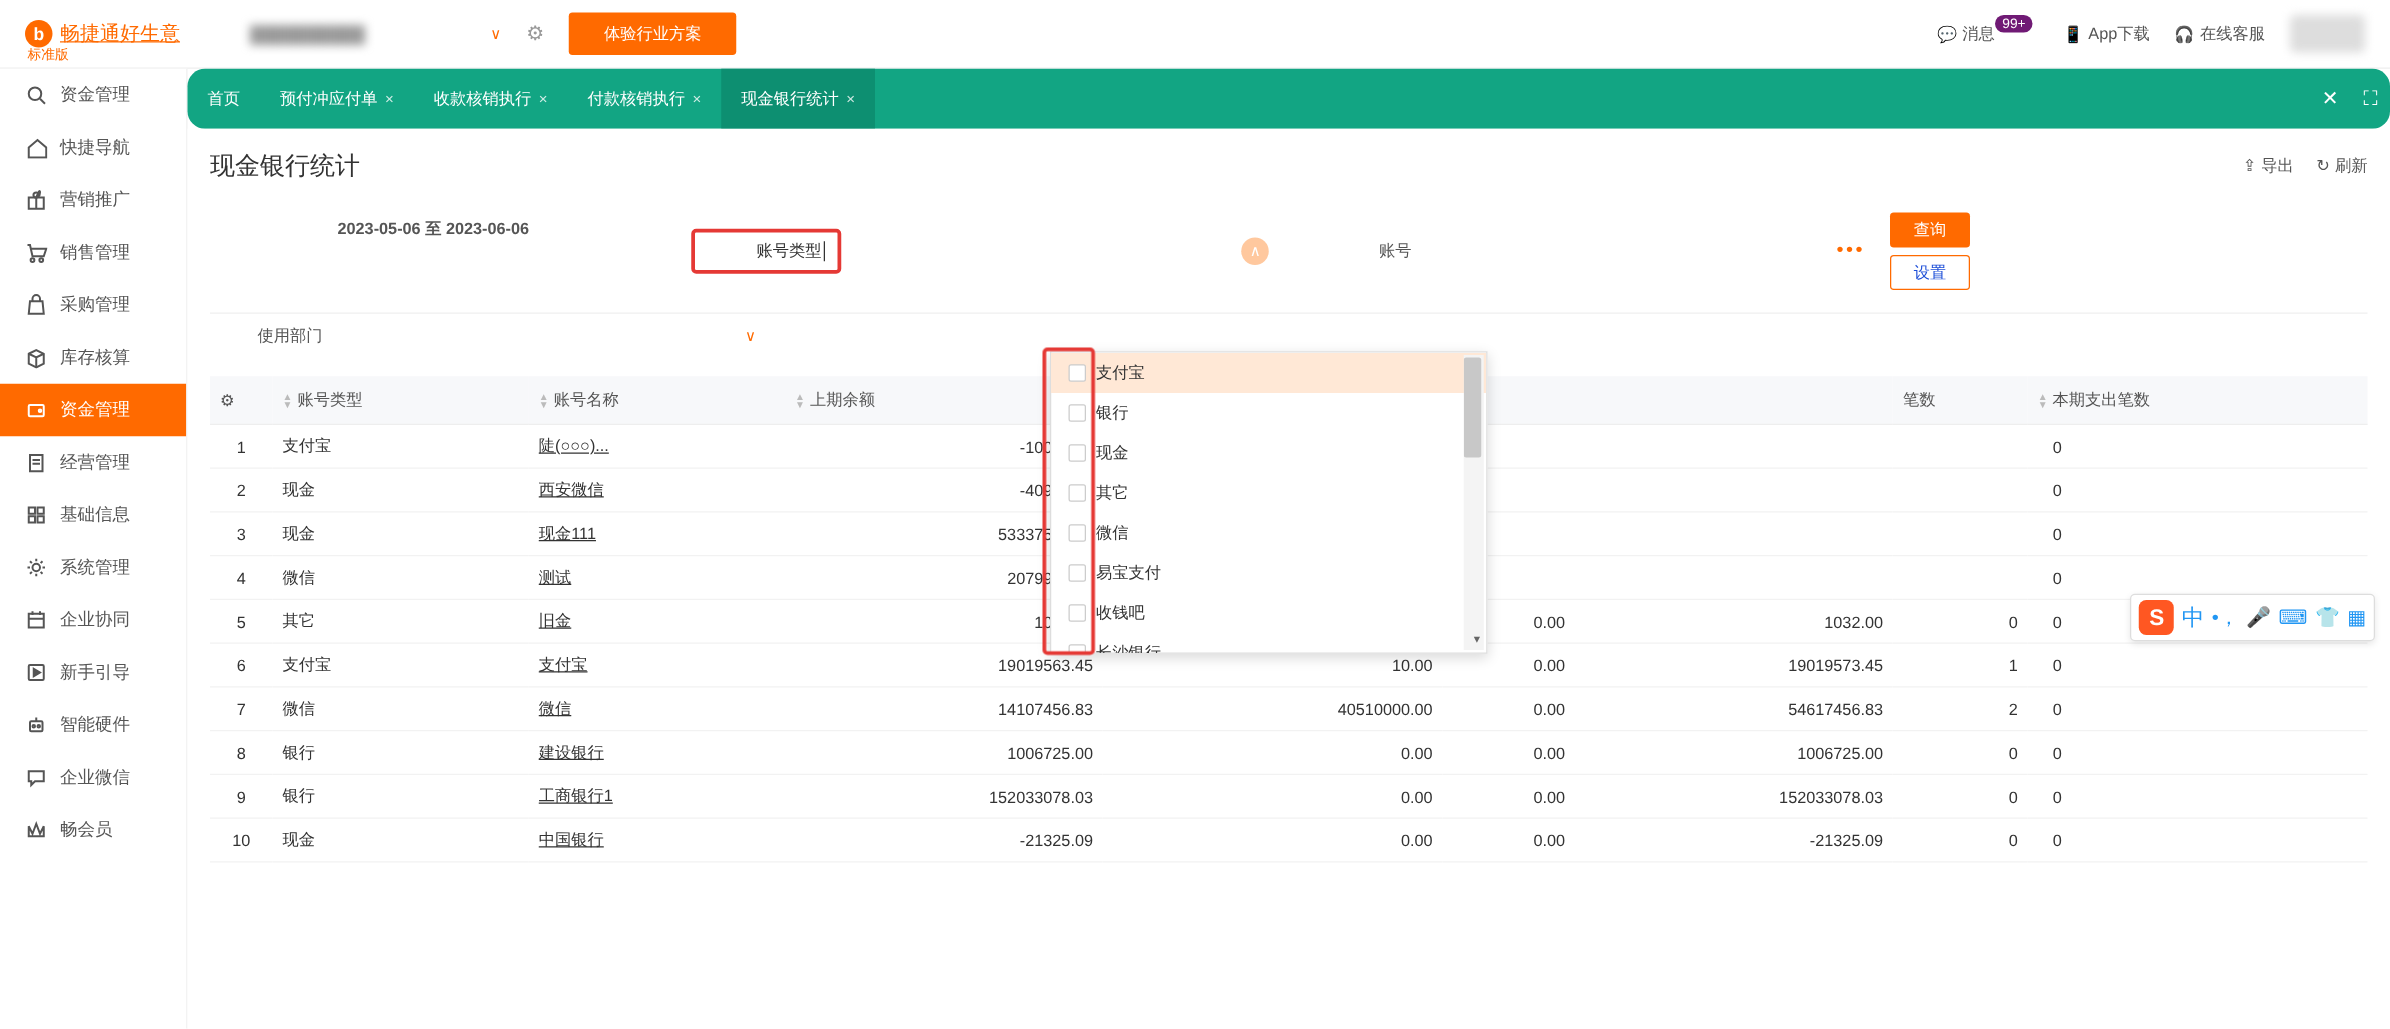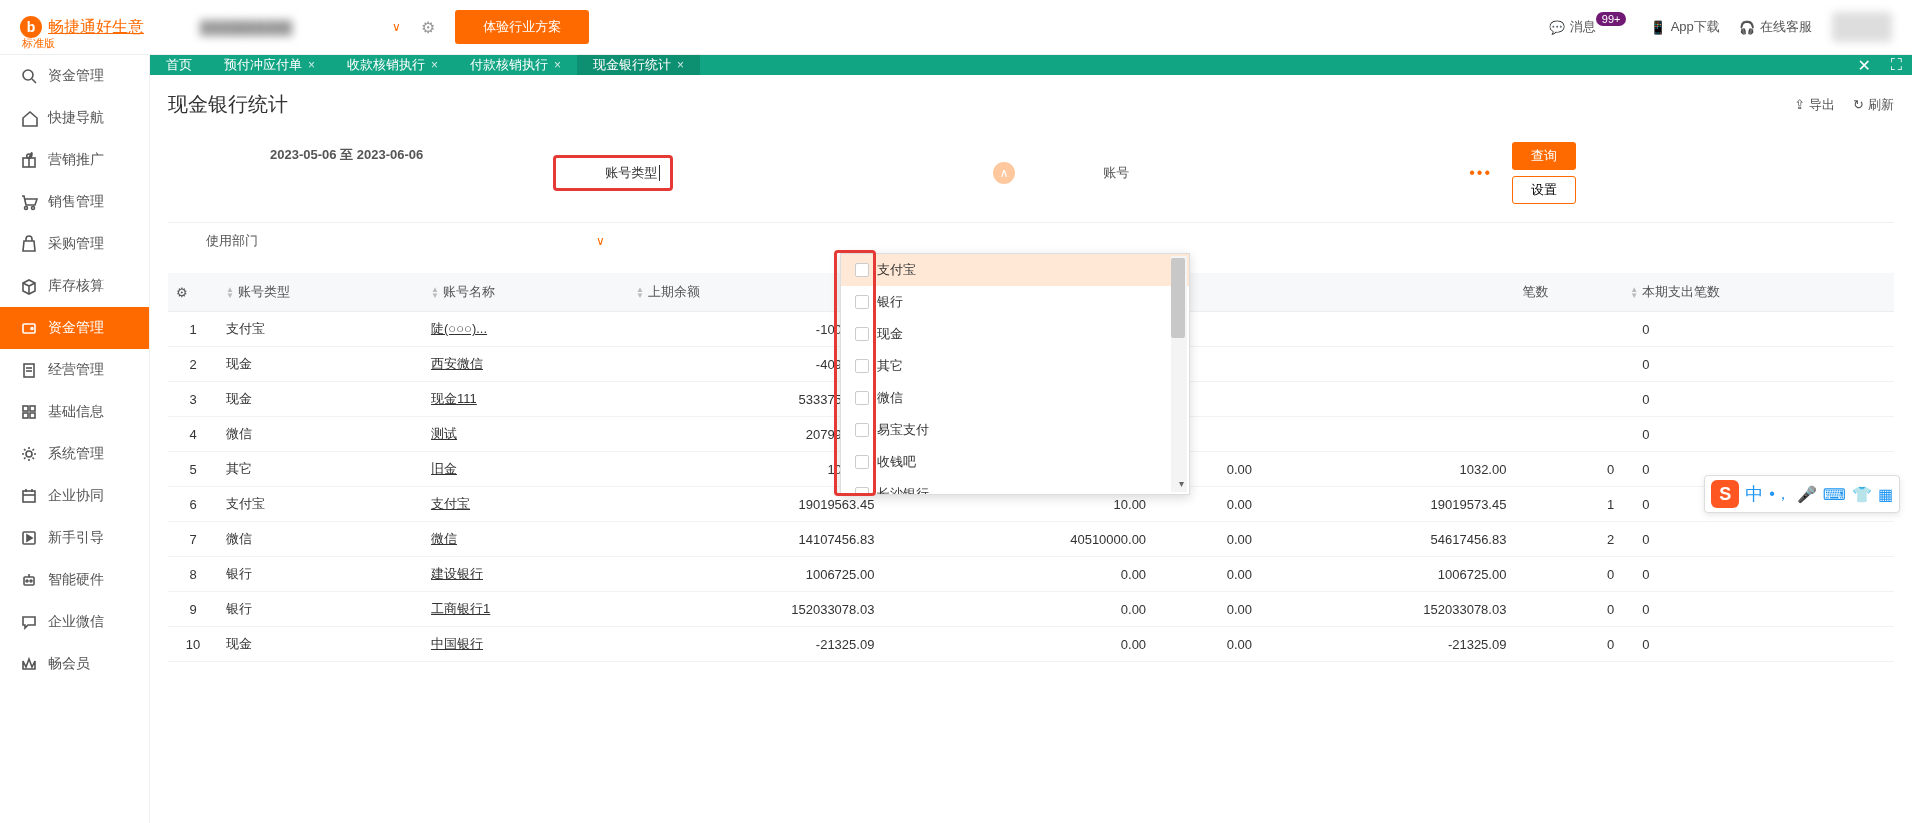--- a/index.html
+++ b/index.html
@@ -23,21 +23,21 @@
 
 .sidebar { position: absolute; left: 0; top: 55px; bottom: 0; width: 150px; background: #fff; border-right: 1px solid #f0f0f0; overflow-y: auto; }
 .sidebar-item { display: flex; align-items: center; padding: 12px 20px; color: #555; cursor: pointer; gap: 10px; font-size: 14px; }
 .sidebar-item.active { background: #ff6a00; color: #fff; }
 .sidebar-icon { width: 18px; height: 18px; display: inline-flex; align-items: center; justify-content: center; }
 
 
 .main { position: absolute; left: 150px; right: 0; top: 55px; bottom: 0; display: flex; flex-direction: column; }
 
 
-.tabs { height: 20px; background: #12a583; display: flex; align-items: stretch; }
+.tabs { height: 48px; background: #12a583; display: flex; align-items: stretch; border-radius: 14px; }
 .tab { display: flex; align-items: center; padding: 0 16px; color: #fff; cursor: pointer; gap: 6px; font-size: 13px; }
 .tab.active { background: #0d8f71; }
 .tab-close { font-size: 12px; opacity: 0.8; cursor: pointer; }
 .tabs-right { margin-left: auto; display: flex; align-items: center; }
 .tabs-right-btn { color: #fff; padding: 0 10px; cursor: pointer; font-size: 16px; }
 
 
 .page-content { flex: 1; padding: 16px 18px; background: #fff; overflow: auto; position: relative; }
 .page-header { display: flex; align-items: center; margin-bottom: 14px; }
 .page-title { font-size: 20px; font-weight: 500; color: #333; }
@@ -52,21 +52,21 @@
 .date-opt { padding: 2px 7px; color: #555; cursor: pointer; border-radius: 10px; font-size: 13px; }
 .date-opt.active { background: #ff6a00; color: #fff; }
 .date-range { color: #555; font-size: 13px; margin-top: 4px; margin-left: 102px; font-weight: bold; }
 .acct-type-box { border: 3px solid #e53935; border-radius: 4px; padding: 6px 10px 6px 30px; display: flex; align-items: center; min-width: 120px; justify-content: flex-end; }
 .cursor-line { border-right: 1px solid #333; height: 16px; margin-left: 2px; }
 .collapse-circle { width: 22px; height: 22px; border-radius: 50%; background: #ffc89e; color: #fff; display: flex; align-items: center; justify-content: center; margin-left: 320px; cursor: pointer; font-size: 12px; }
 .acct-no-label { margin-left: 88px; color: #555; font-size: 13px; }
 .more-dots { margin-left: 340px; color: #ff6a00; font-size: 16px; cursor: pointer; letter-spacing: 2px; }
 .filter-btns { margin-left: 20px; display: flex; flex-direction: column; gap: 6px; }
 .btn-primary { background: #ff6a00; color: #fff; padding: 5px 18px; border: none; border-radius: 3px; cursor: pointer; font-size: 13px; }
-.btn-outline { background: #fff; color: #000000; padding: 4px 18px; border: 1px solid #ff6a00; border-radius: 3px; cursor: pointer; font-size: 13px; }
+.btn-outline { background: #fff; color: #1d4ed8; padding: 4px 18px; border: 1px solid #ff6a00; border-radius: 3px; cursor: pointer; font-size: 13px; }
 
 .filter-row2 { display: flex; align-items: center; padding: 0 0 14px 0; }
 .filter-row2 .filter-label { width: 90px; }
 .dept-input { width: 320px; border: none; border-bottom: 1px solid transparent; padding: 4px; }
 .dept-chevron { color: #ff6a00; margin-left: 6px; font-size: 12px; }
 
 
 .dropdown-panel { position: absolute; left: 690px; top: 178px; width: 350px; background: #fff; border: 1px solid #ddd; box-shadow: 0 3px 10px rgba(0,0,0,.15); z-index: 50; }
 .dropdown-inner { max-height: 240px; overflow-y: auto; }
 .dropdown-option { display: flex; align-items: center; padding: 7px 14px; cursor: pointer; gap: 8px; font-size: 13px; }

